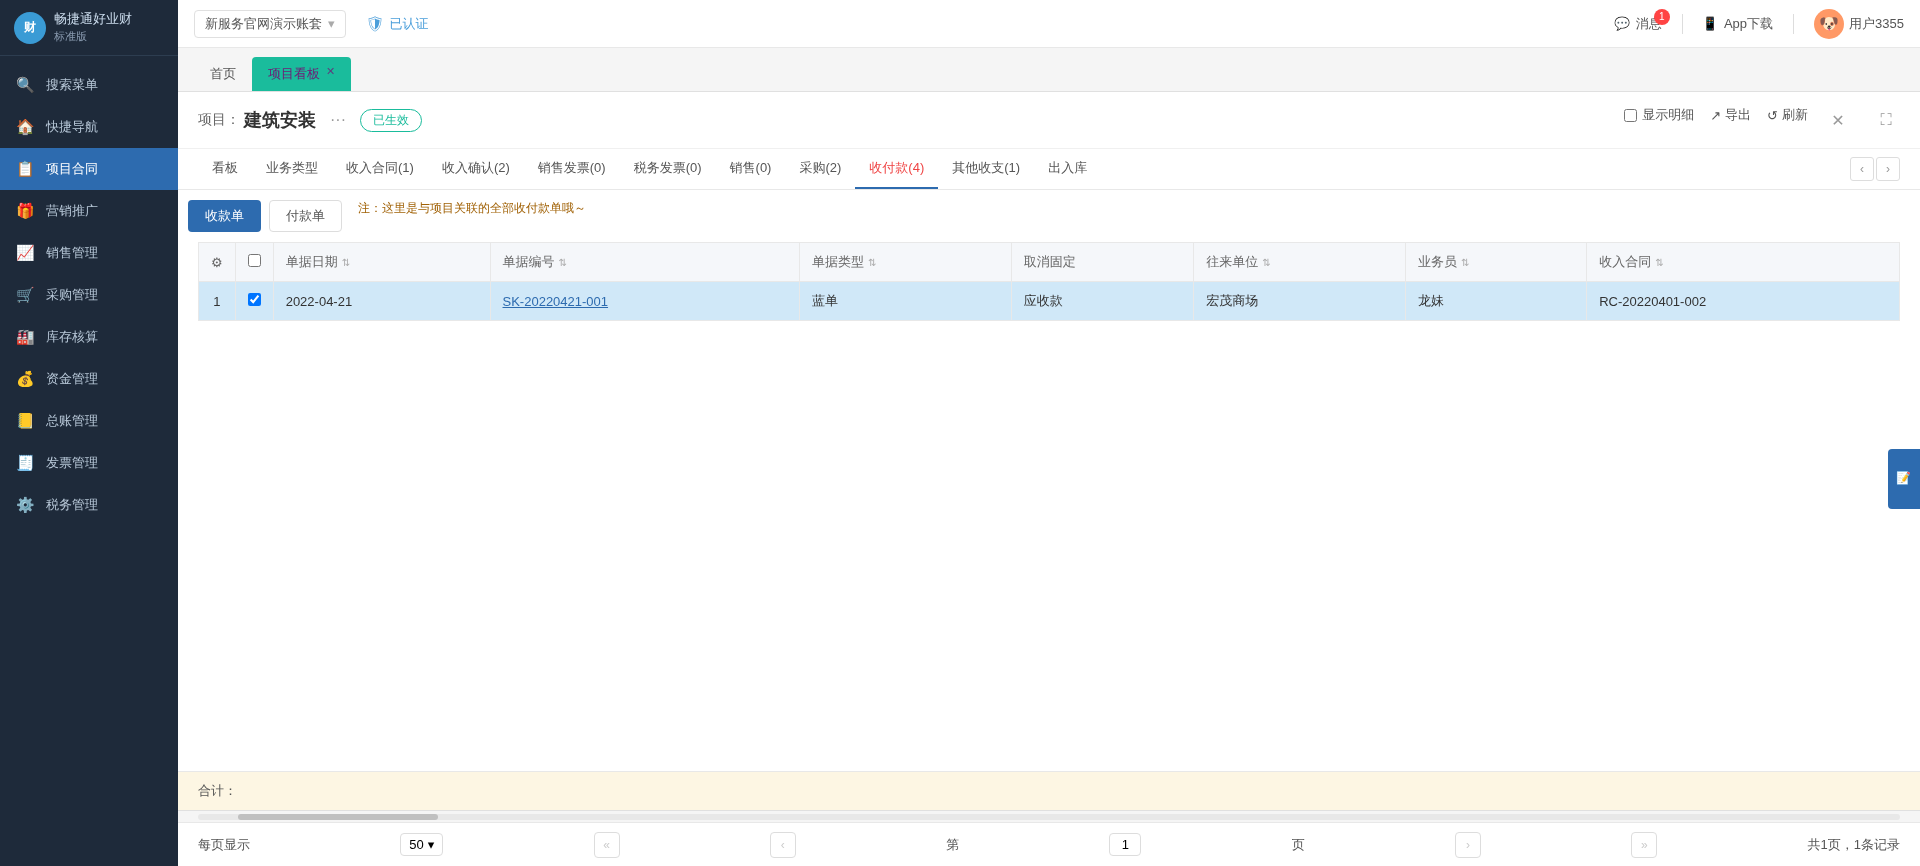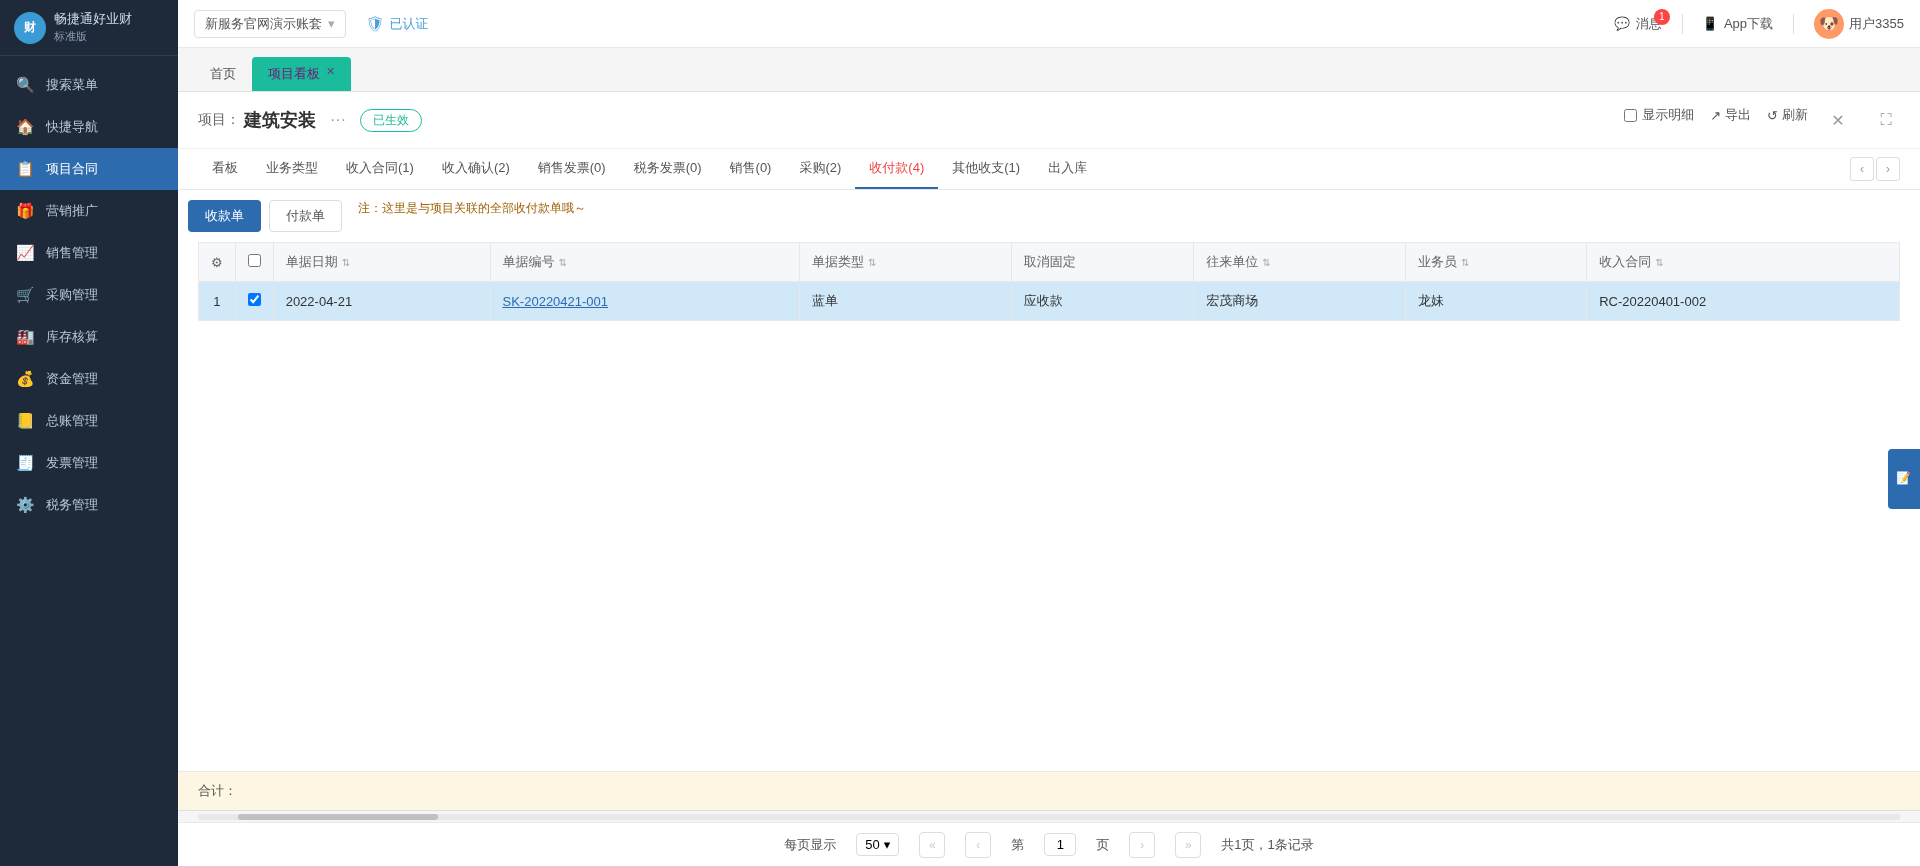--- a/index.html
+++ b/index.html
@@ -416,21 +416,21 @@
       background: #c0c0c0;
       border-radius: 3px;
       margin-left: 40px;
     }
 
     
     .pagination {
       height: 44px;
       display: flex;
       align-items: center;
-      justify-content: center;
+      justify-content: space-between;
       padding: 0 20px;
       gap: 20px;
       border-top: 1px solid #e8e8e8;
       flex-shrink: 0;
       background: white;
     }
     .page-size-label { color: #555; font-size: 13px; }
     .page-size-select {
       border: 1px solid #ddd;
       border-radius: 4px;

